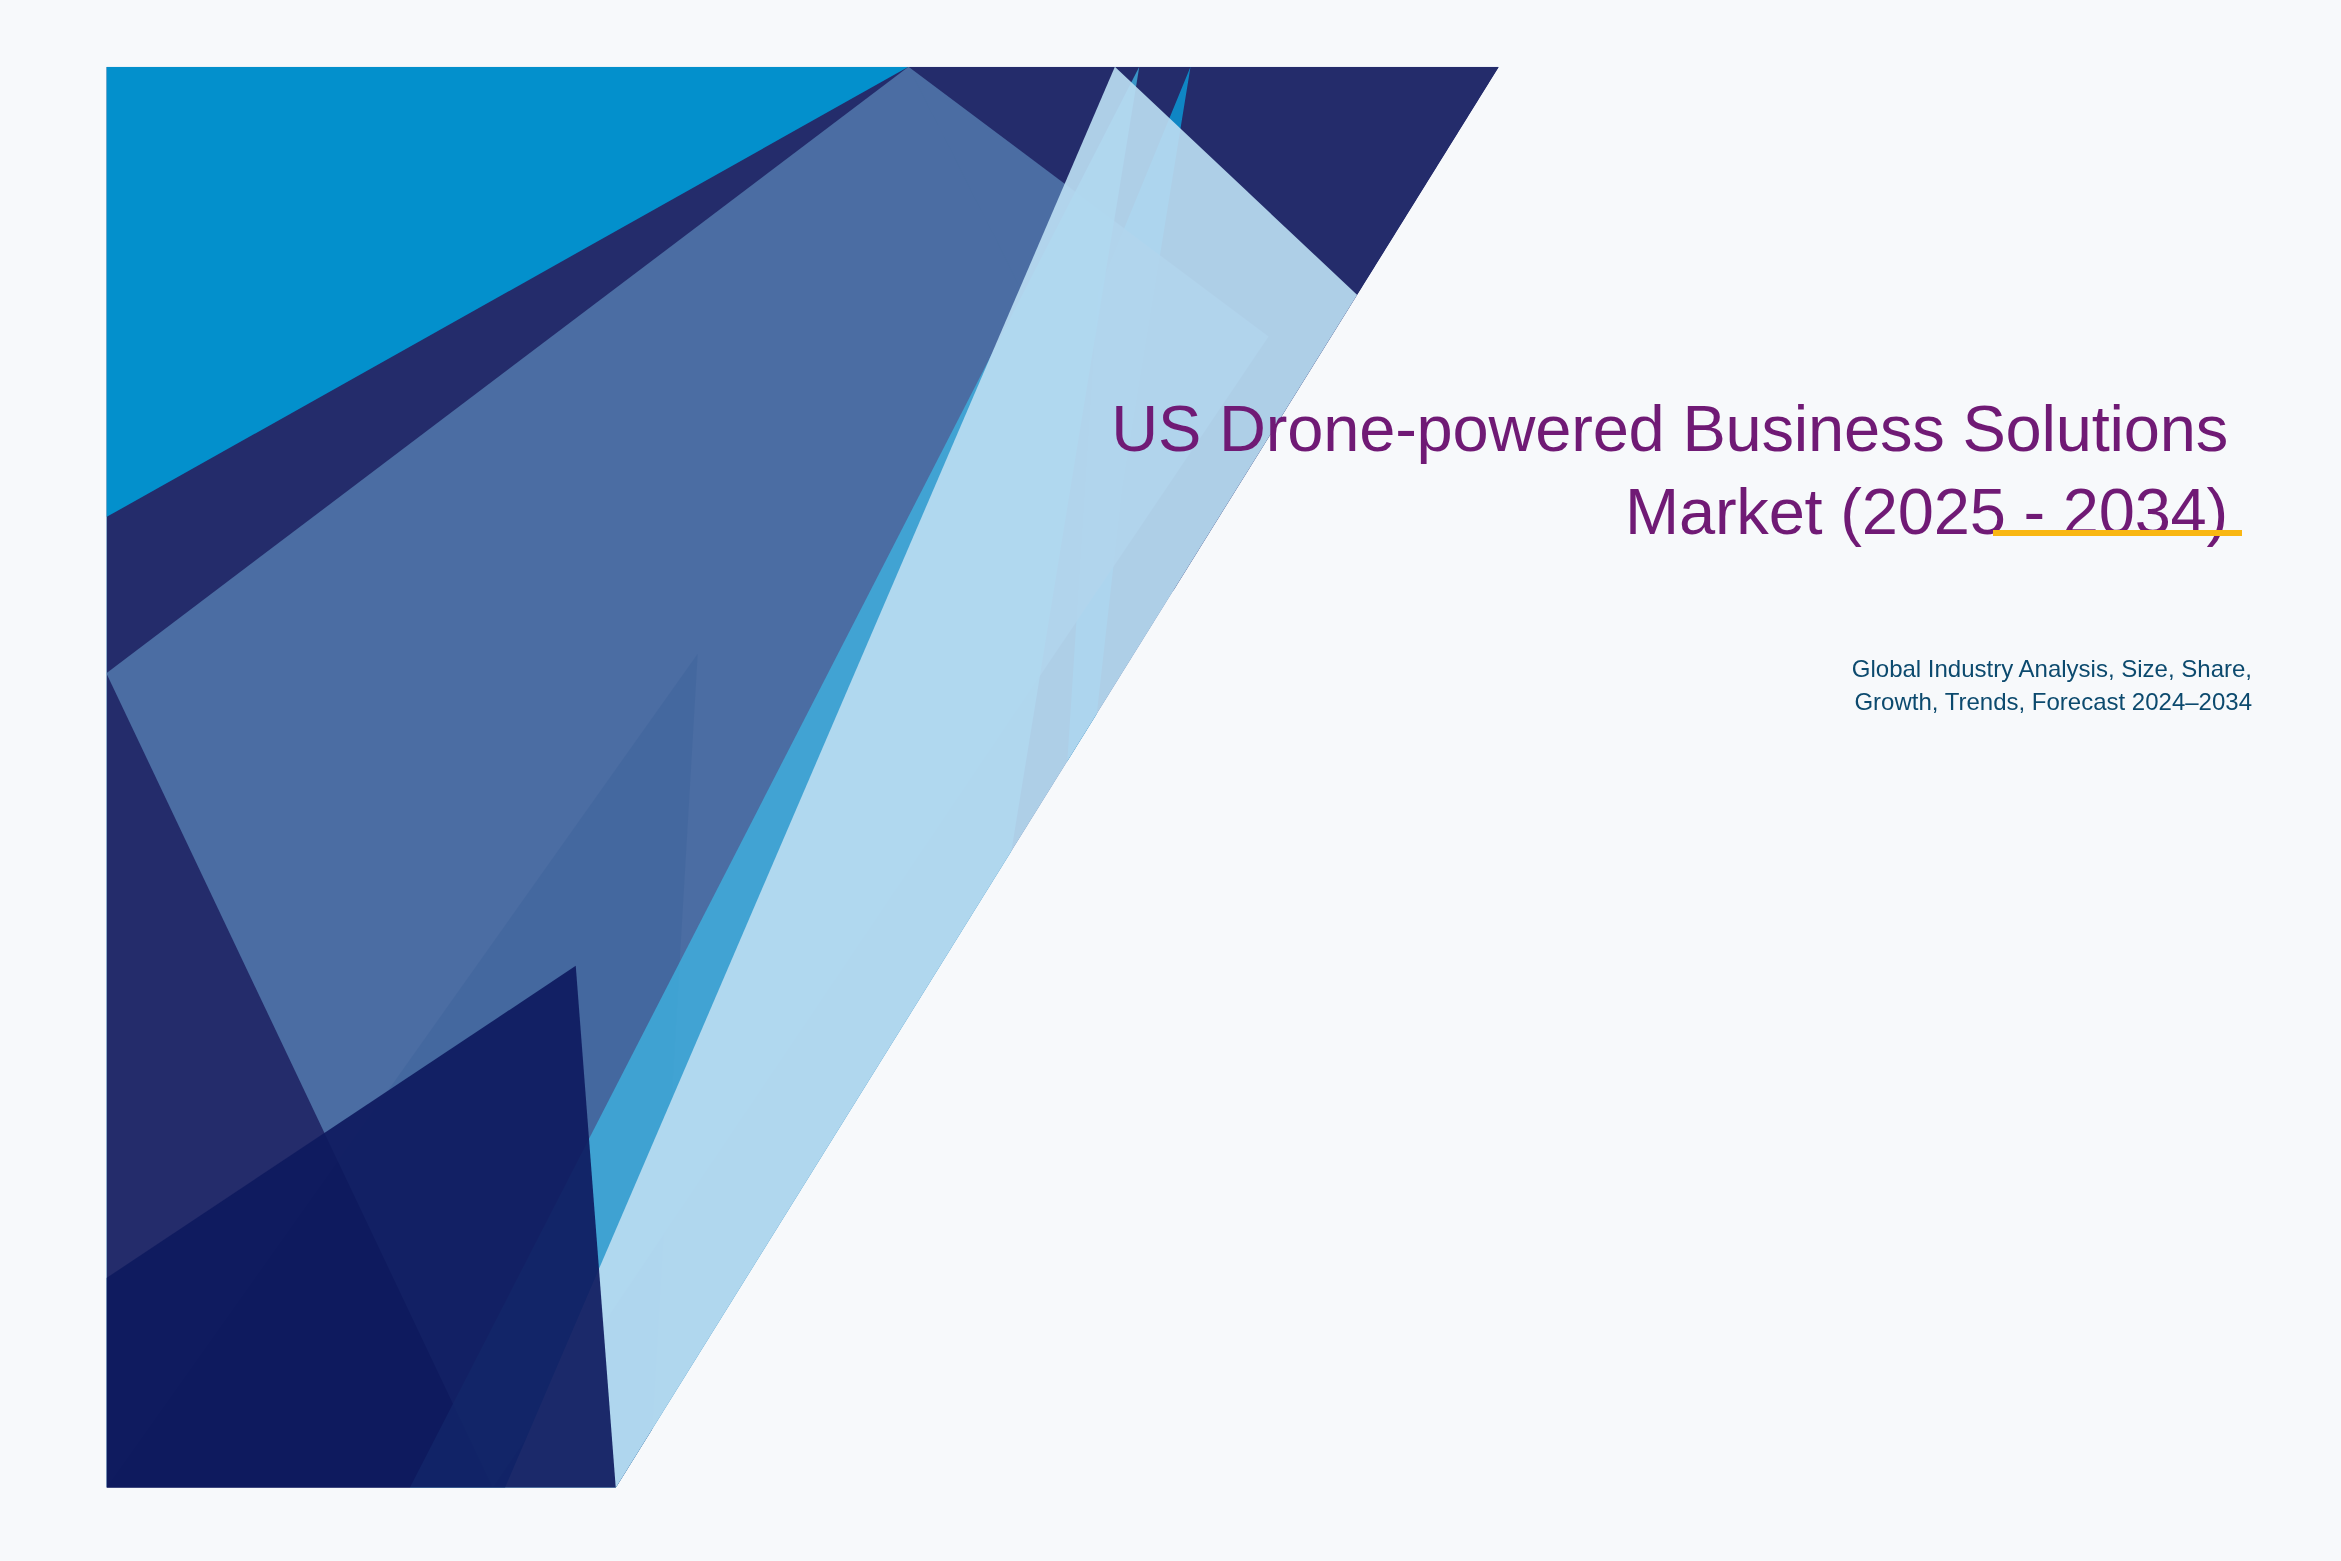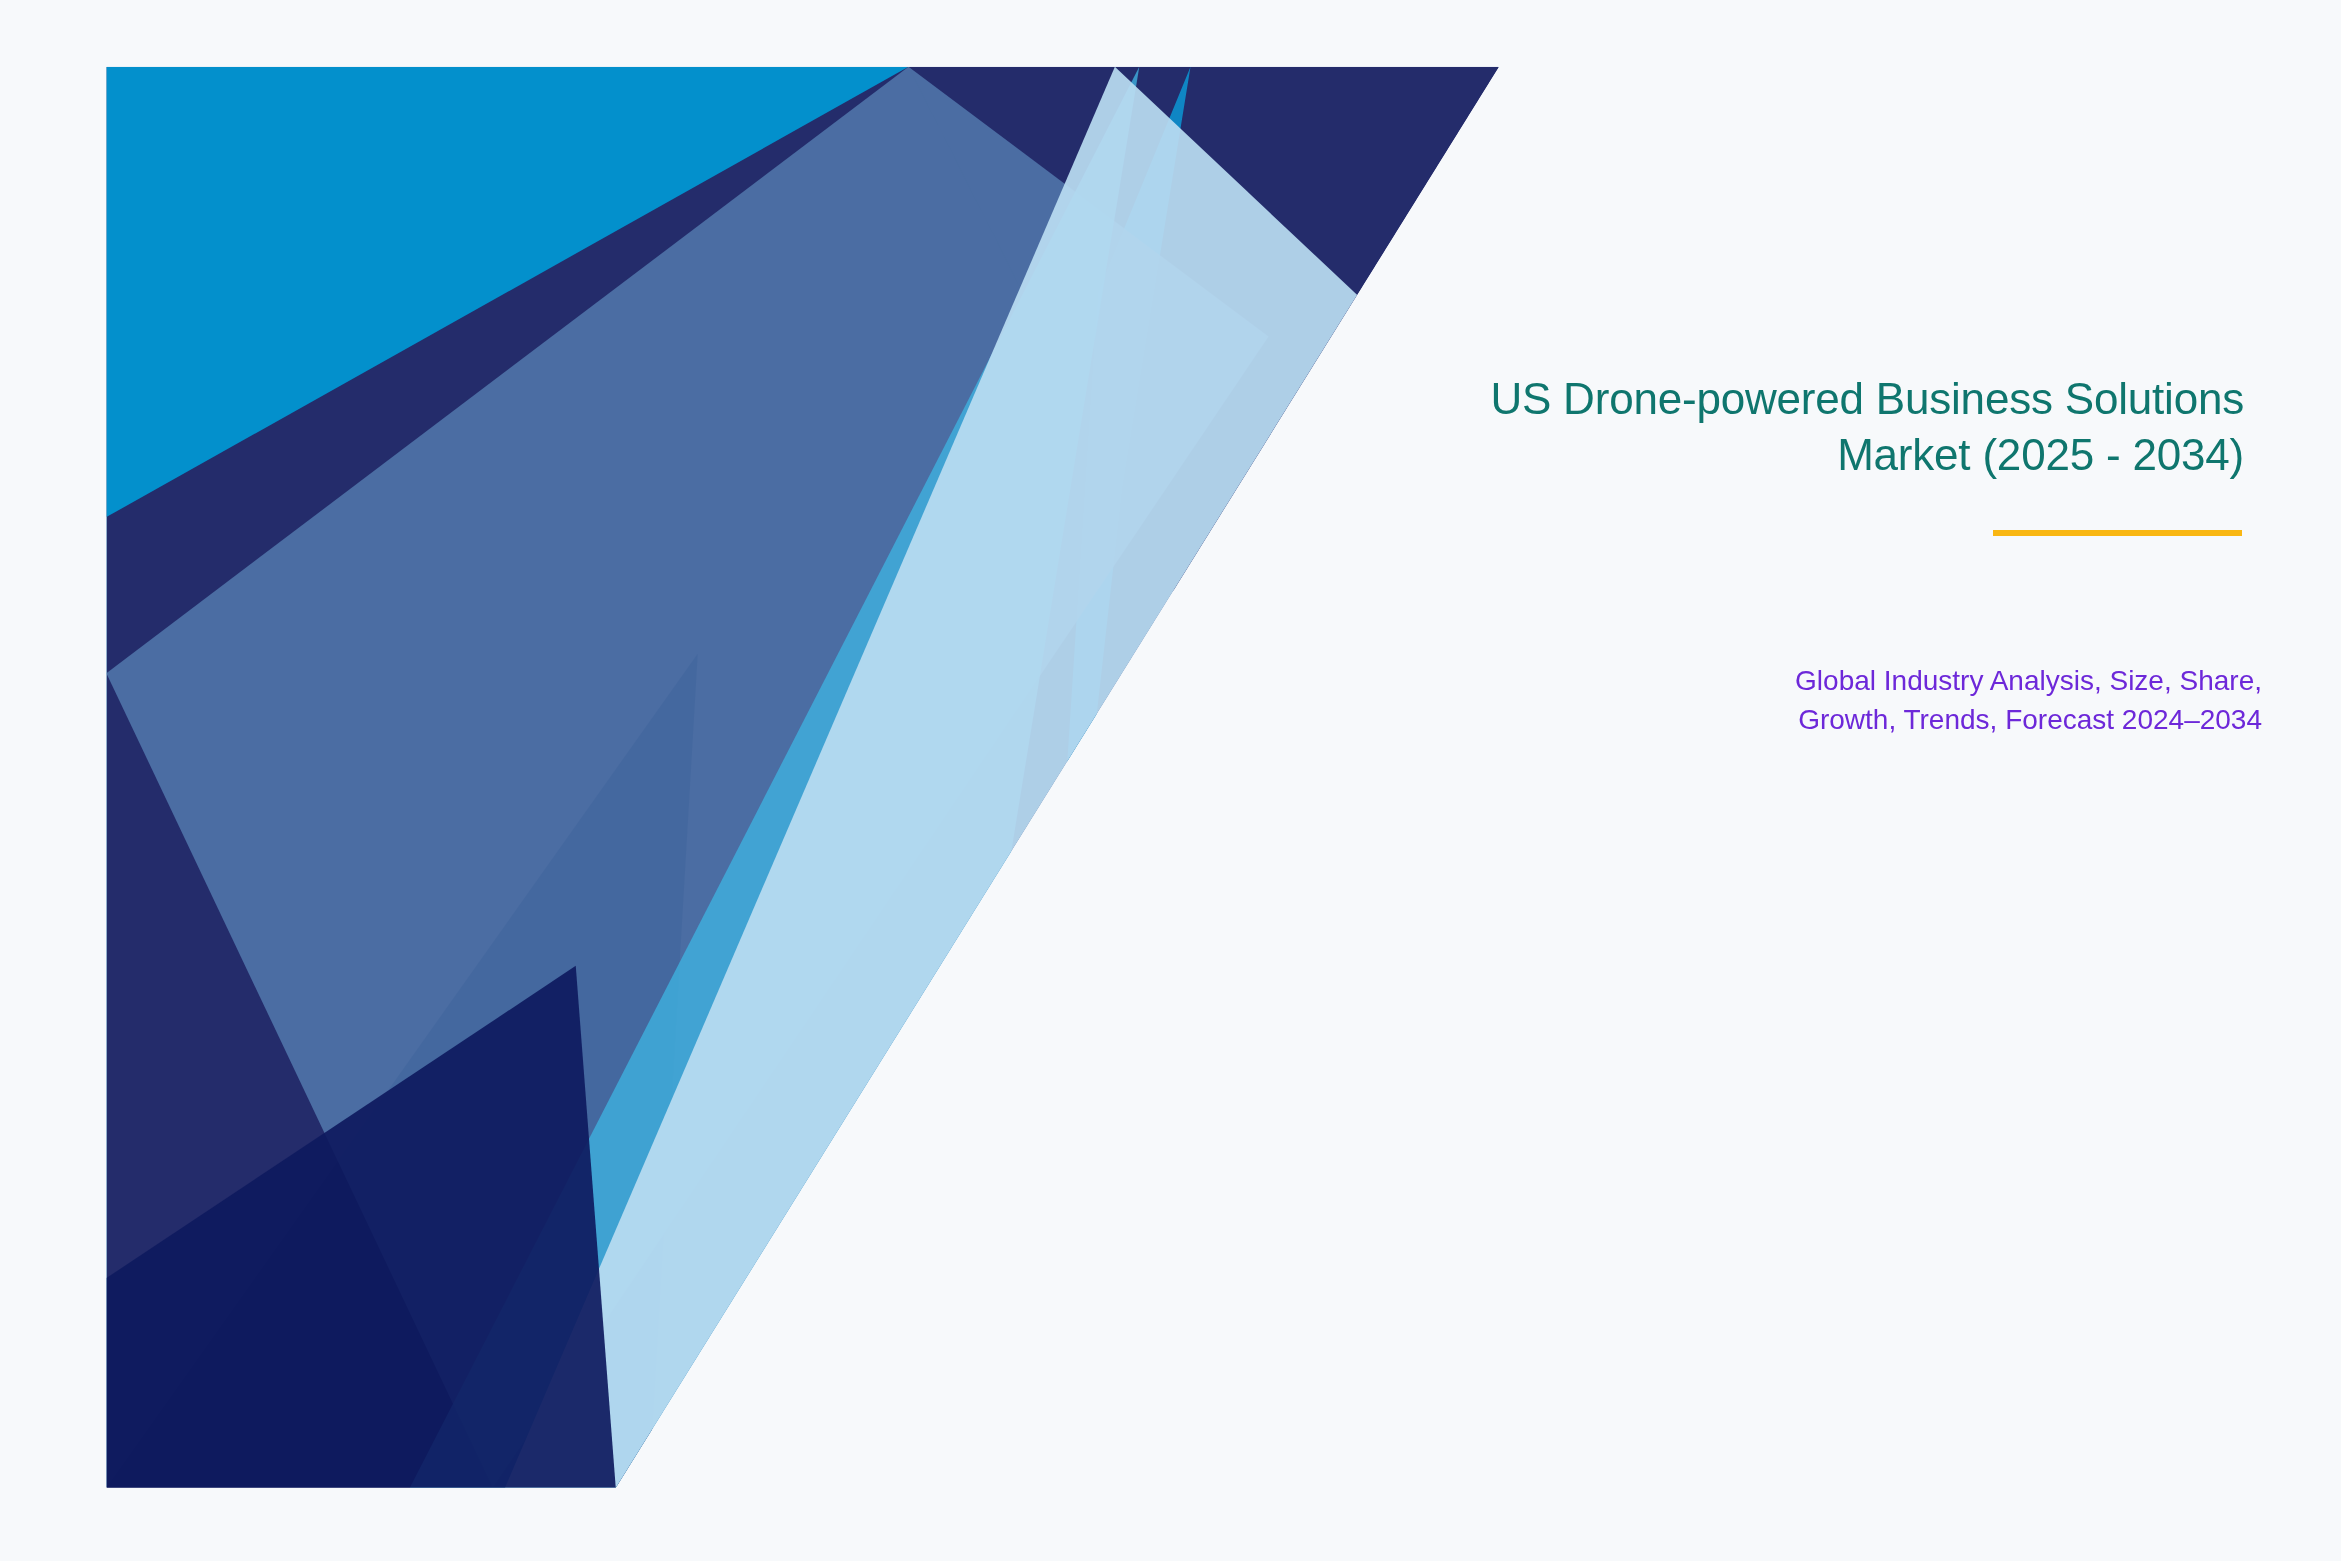--- a/index.html
+++ b/index.html
@@ -25,49 +25,49 @@
     height: 1561px;
   }
   #text-block {
     position: absolute;
     left: 829px;
     top: 371px;
     width: 1415px;
     text-align: right;
   }
   #title {
-    margin: 0;
+    margin: 16px;
     font-family: "Liberation Sans", sans-serif;
-    font-size: 44px;
+    font-size: 65px;
     line-height: 1.28;
     font-weight: 400;
-    color: #0f766e;
+    color: #701a75;
     letter-spacing: -0.2px;
     white-space: pre-line;
   }
   #title-underline {
     position: absolute;
     left: 1993px;
     top: 530px;
     width: 249px;
     height: 6.3px;
     background: #f9b713;
   }
   #subtitle {
     position: absolute;
     left: 1415px;
     top: 644px;
     width: 829px;
-    margin: 18px;
+    margin: 8px;
     text-align: right;
     font-family: "Liberation Sans", sans-serif;
-    font-size: 28px;
+    font-size: 24px;
     line-height: 1.38;
     font-weight: 400;
-    color: #6d28d9;
+    color: #0c4a6e;
     white-space: pre-line;
   }
 </style>
 </head>
 <body>
 
 <div id="cover">
 
   <svg id="artwork" viewBox="0 0 4800 3200" preserveAspectRatio="none" xmlns="http://www.w3.org/2000/svg">
     <defs>

